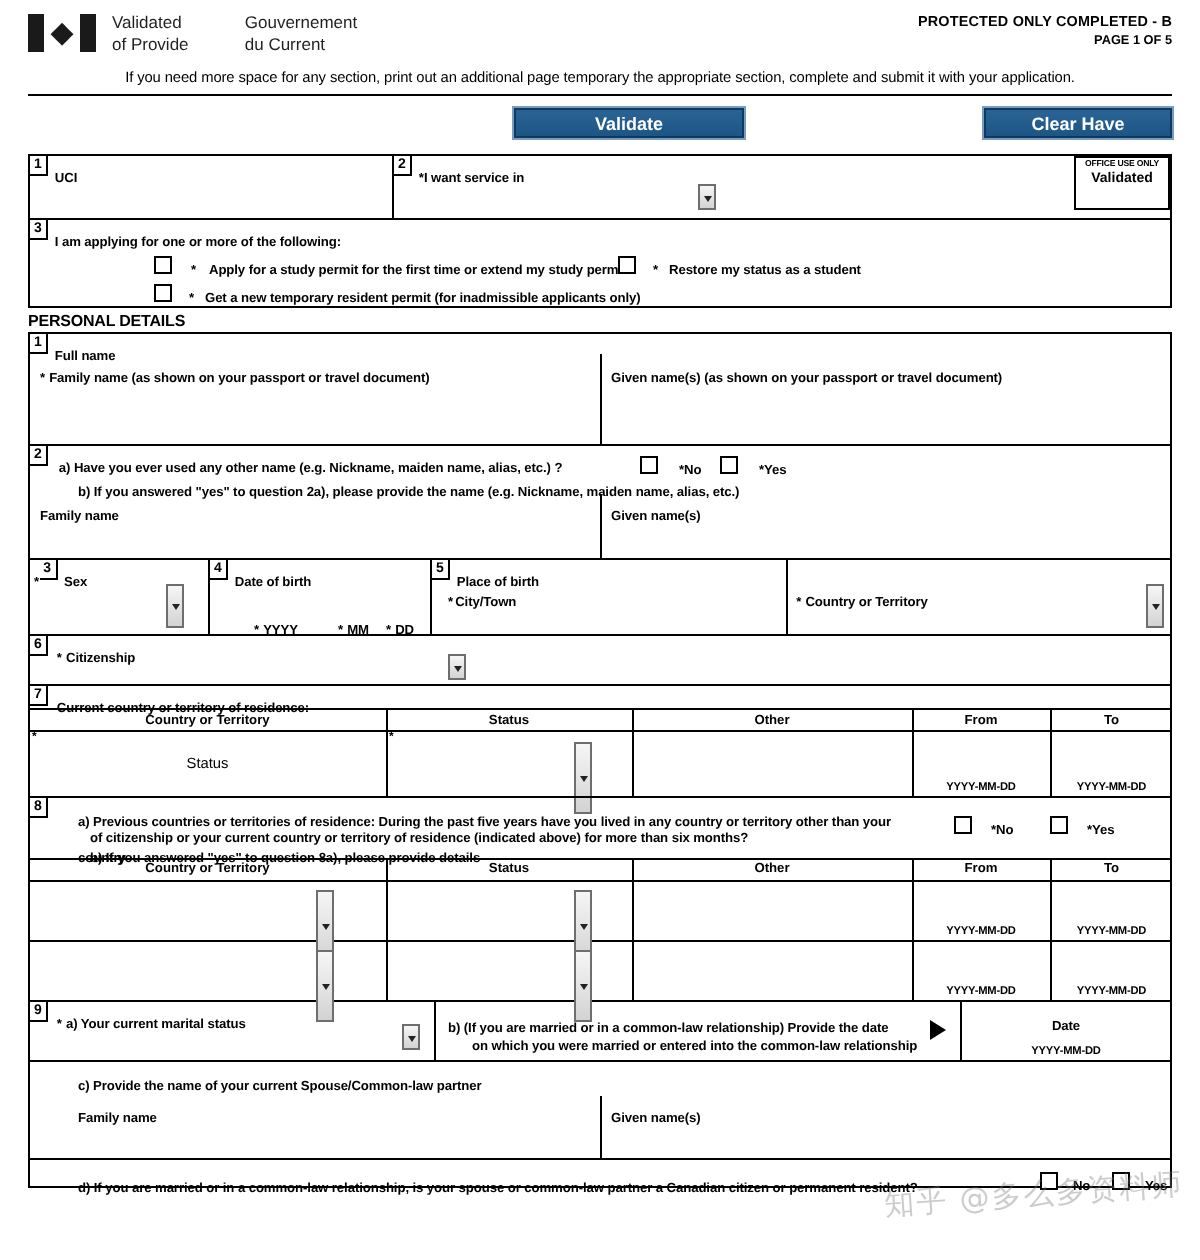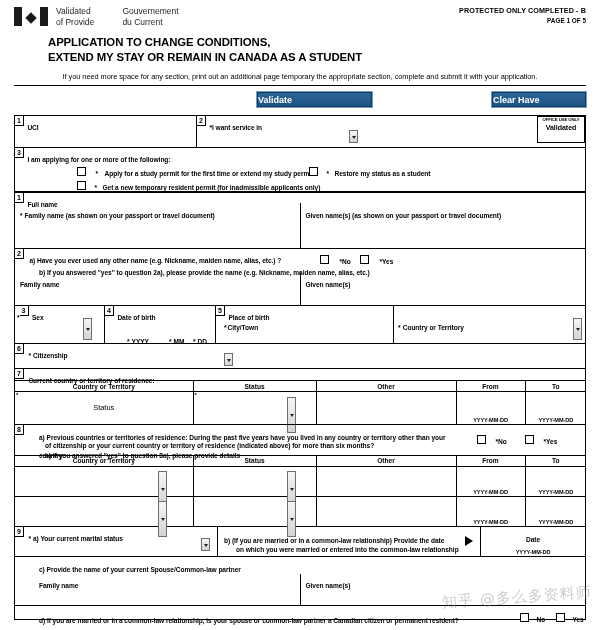--- a/index.html
+++ b/index.html
@@ -65,20 +65,21 @@
     letter-spacing: -0.05px;
   }
   .rule { border-top: 1.6px solid #000; margin: 0 0 6px 0; }
 
   
   .btnrow { position: relative; height: 18px; margin-bottom: 5px; }
   .btn {
     position: absolute; top: 0;
     height: 15px; line-height: 15px;
     color: #ffffff; font-size: 9px; font-weight: bold;
+    text-align: center;
     background: linear-gradient(#2a6496, #1d5584);
     border: 1px solid #0d3a63;
     box-shadow: 0 0 0 1px #7b9dbd;
     box-sizing: border-box;
     cursor: pointer;
   }
   .btn-validate { left: 243px; width: 115px; }
   .btn-clear { right: 0px; width: 94px; }
 
   
@@ -253,24 +254,20 @@
           <span>du Current</span>
         </span>
       </div>
     </div>
     <div class="hdr-right">
       <div class="protected">PROTECTED ONLY COMPLETED - B</div>
       <div class="pageof">PAGE 1 OF 5</div>
     </div>
   </div>
 
-  <div class="title">
-    <div>APPLICATION TO CHANGE CONDITIONS,</div>
-    <div>EXTEND MY STAY OR REMAIN IN CANADA AS A STUDENT</div>
-  </div>
 
   <div class="subnote">If you need more space for any section, print out an additional page temporary the appropriate section, complete and submit it with your application.</div>
   <div class="rule"></div>
 
   <div class="btnrow">
     <div class="btn btn-validate">Validate</div>
     <div class="btn btn-clear">Clear Have</div>
   </div>
 
   <div class="box">
@@ -307,20 +304,21 @@
       </div>
 
       <div class="abs" style="left:62px;top:28px;">
         <span class="chk"></span>
         <span class="ast" style="margin-left:4px;">*</span>
         <span class="lbl" style="margin-left:1px;">Get a new temporary resident permit (for inadmissible applicants only)</span>
       </div>
     </div>
   </div>
 
+  <div class="personal-hdr">PERSONAL DETAILS</div>
 
   <div class="box">
 
     <div>
       <div style="height:10px;position:relative;">
         <span class="qn">1</span><span class="lbl" style="margin-left:3px;">Full name</span>
       </div>
       <div class="namebox">
         <div class="half left">
           <div style="padding:1px 0 0 5px;">

